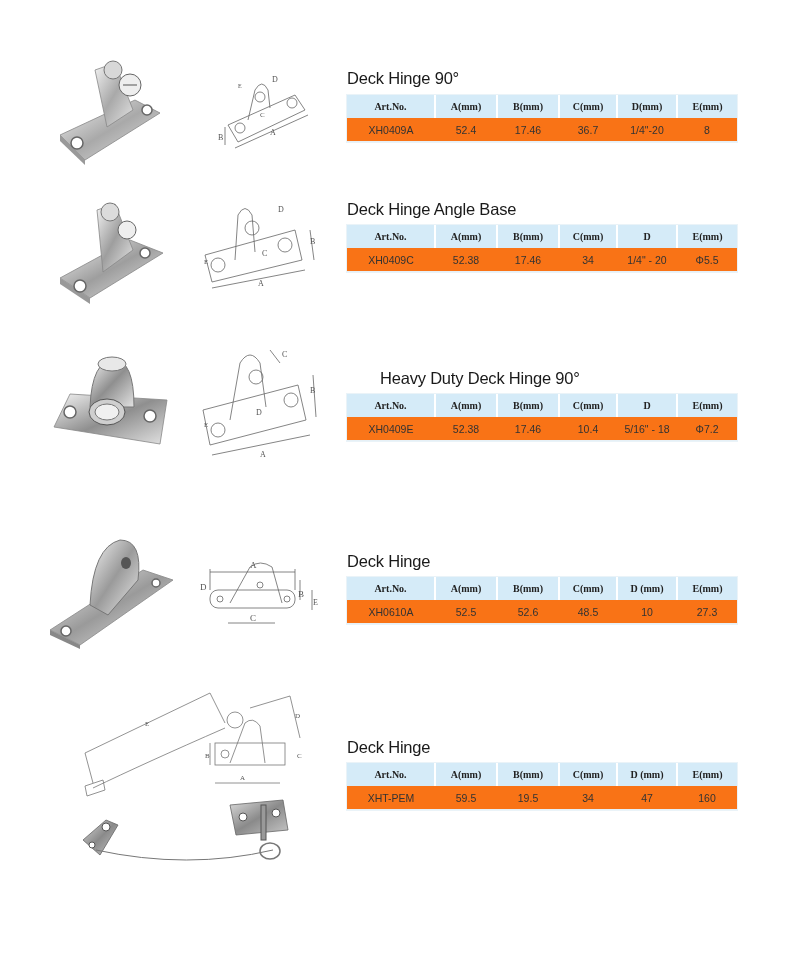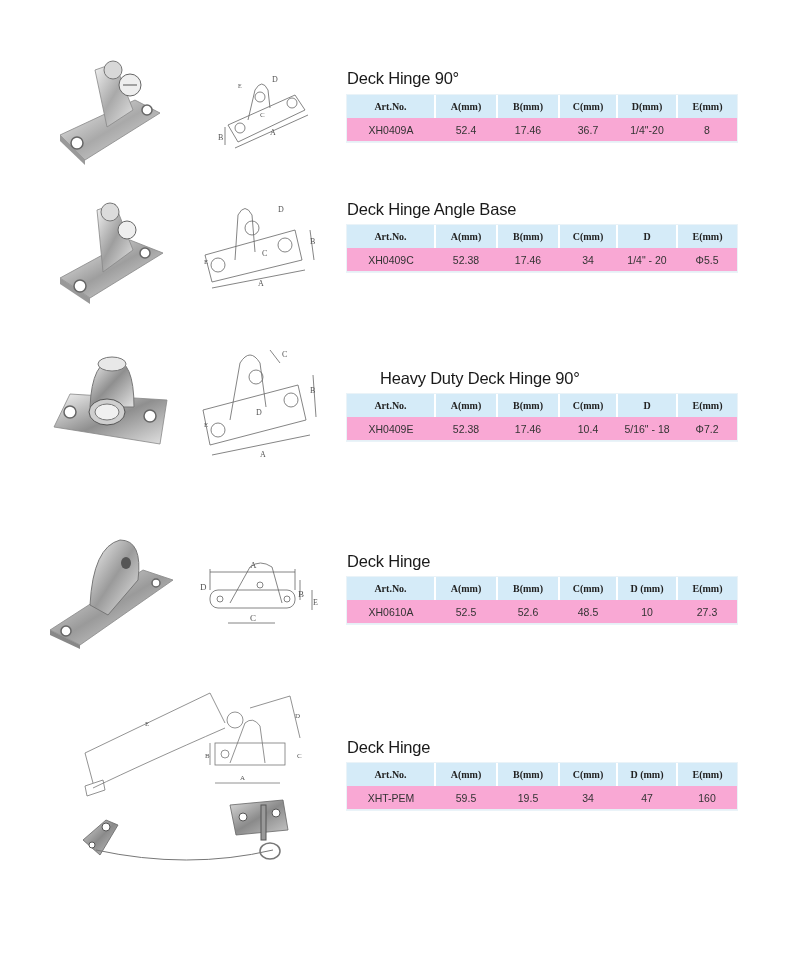--- a/index.html
+++ b/index.html
@@ -49,21 +49,21 @@
       font-weight: bold;
       font-size: 10px;
       color: #222;
       height: 23px;
       padding: 0;
       text-align: center;
       border-right: 2px solid #ffffff;
     }
     table.spec th:last-child { border-right: none; }
     table.spec td {
-      background: #f9a8d4;
+      background: #f97316;
       font-family: "Liberation Sans", sans-serif;
       font-size: 10.5px;
       color: #333;
       height: 23px;
       padding: 0;
       text-align: center;
       border-bottom: 1px solid #e6f0f6;
     }
     table.spec col.c0 { width: 88px; }
     table.spec col.c1 { width: 62px; }

